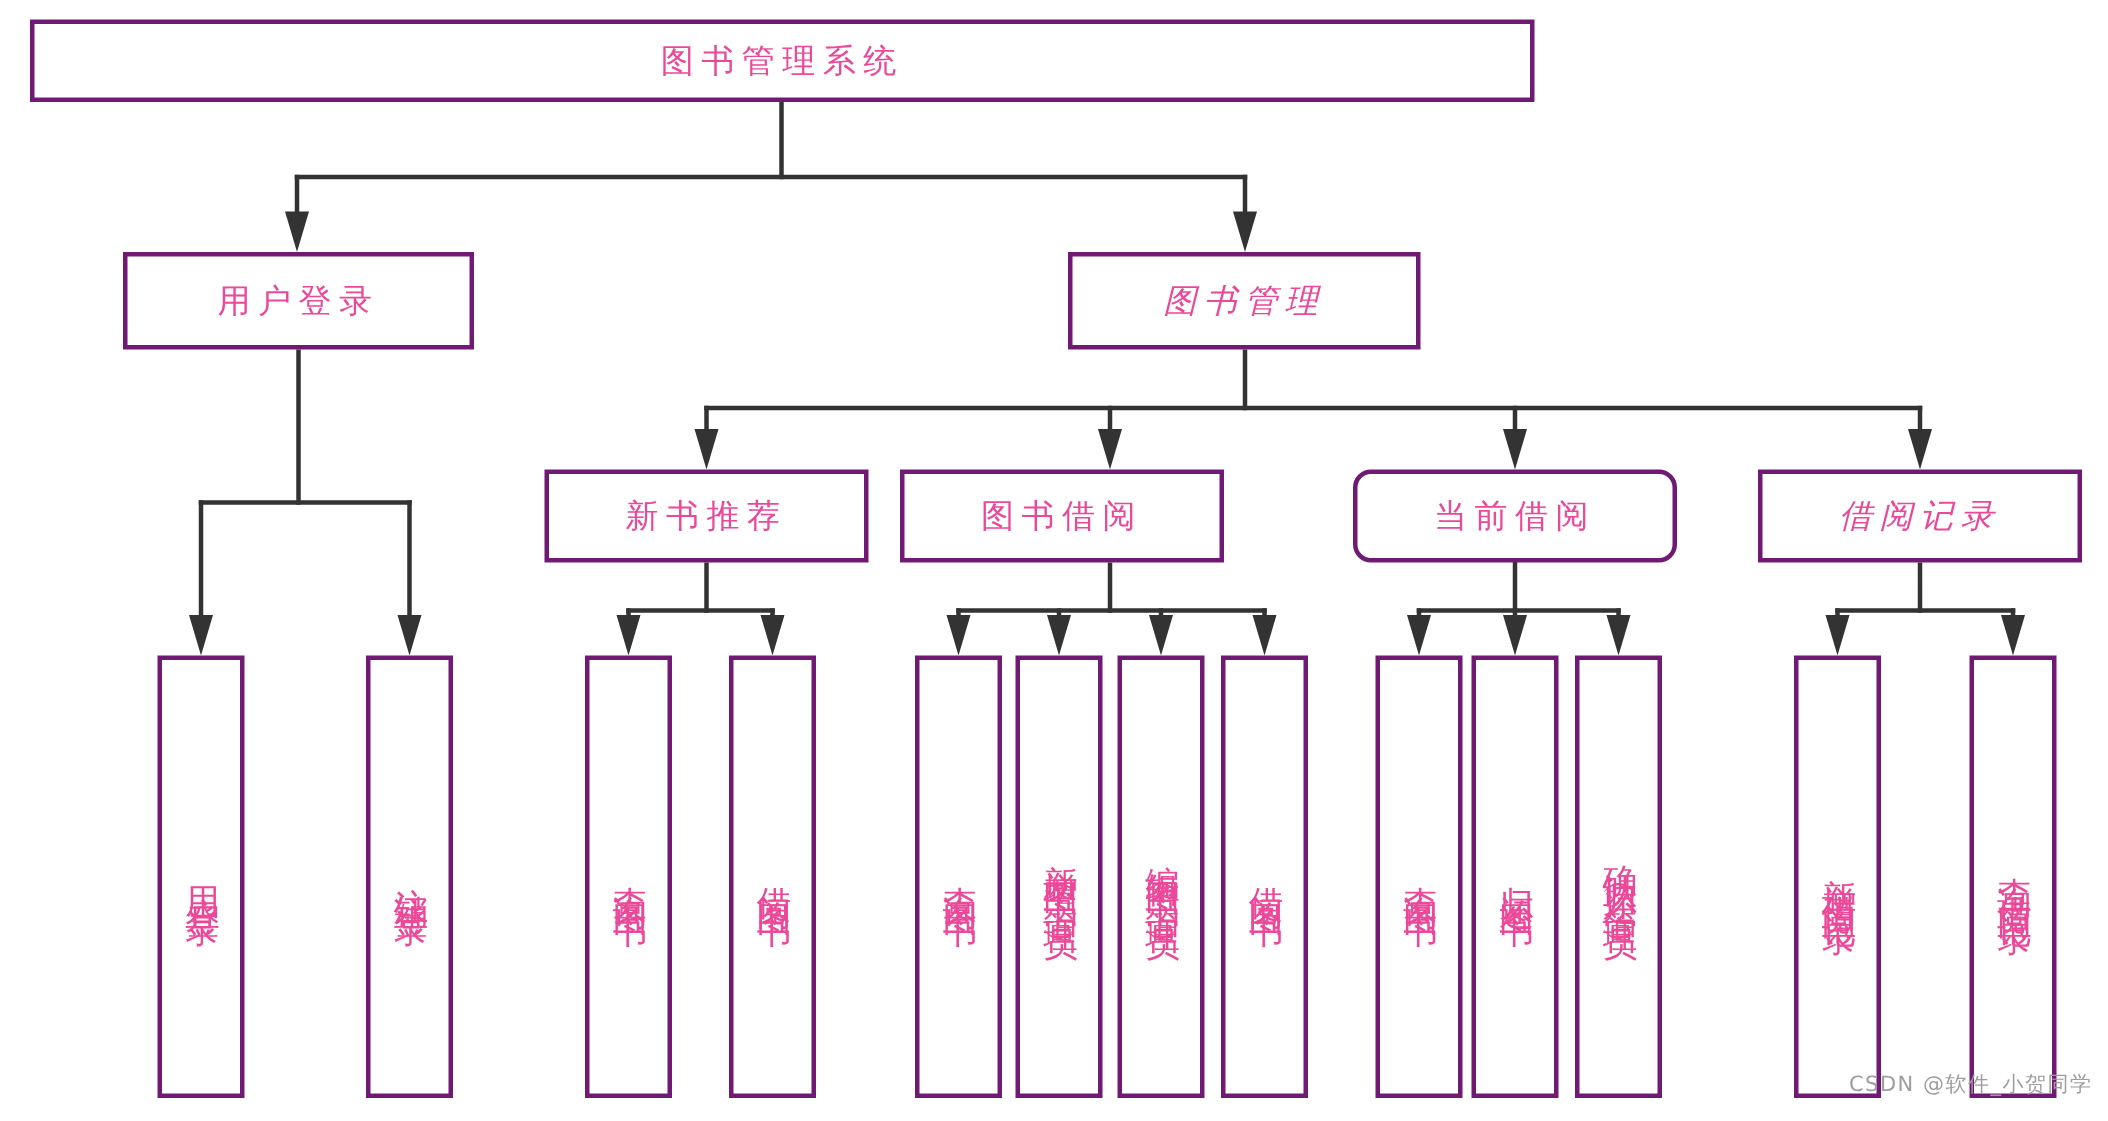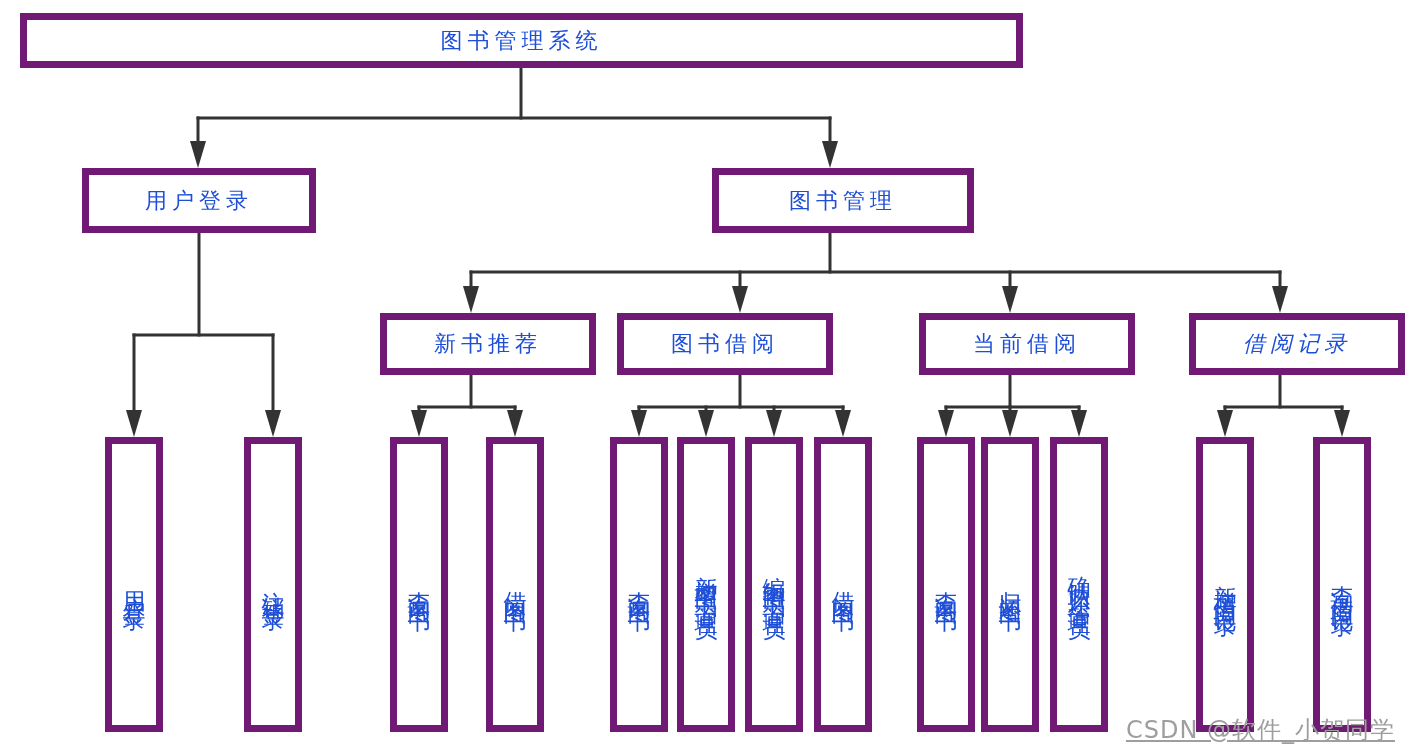--- a/index.html
+++ b/index.html
@@ -12,63 +12,62 @@
     overflow: hidden;
   }
   .connectors {
     position: absolute;
     left: 0; top: 0;
     width: 1405px; height: 747px;
   }
   .box {
     position: absolute;
     box-sizing: border-box;
-    border: 7px solid #701a75;
+    border: 3px solid #701a75;
     background: #ffffff;
     display: flex;
     align-items: center;
     justify-content: center;
-    color: #1d4ed8;
+    color: #ec4899;
   }
   .h { font-size: 22px; letter-spacing: 5px; white-space: nowrap; }
   .v {
     writing-mode: vertical-rl;
     text-orientation: mixed;
     font-size: 23px;
     letter-spacing: 6px;
     line-height: 1;
   }
   
   .n-root   { left: 20px;  top: 13px;  width: 1003px; height: 55px; }
   
   .n-user   { left: 82px;  top: 168px; width: 234px; height: 65px; }
-  .n-manage { left: 712px; top: 168px; width: 262px; height: 65px; }
+  .n-manage { left: 712px; top: 168px; width: 235px; height: 65px; font-style: italic; }
   
-  .lvl3 { top: 313px; width: 216px; height: 62px; margin-left: 17px; }
+  .lvl3 { top: 313px; width: 216px; height: 62px; }
   .n-newbook { left: 363px; }
   .n-borrow  { left: 600px; }
-  .n-current { left: 902px; }
+  .n-current { left: 902px; border-radius: 12px; }
   .n-record  { left: 1172px; font-style: italic; }
   
   .leaf { top: 437px; width: 58px; height: 295px; }
   .lf-a1 { left: 105px; }  .lf-a2 { left: 244px; }
   .lf-b1 { left: 390px; }  .lf-b2 { left: 486px; }
   .lf-c1 { left: 610px; }  .lf-c2 { left: 677px; }  .lf-c3 { left: 745px; }  .lf-c4 { left: 814px; }
   .lf-d1 { left: 917px; }  .lf-d2 { left: 981px; }  .lf-d3 { left: 1050px; }
   .lf-e1 { left: 1196px; } .lf-e2 { left: 1313px; }
   .watermark {
     position: absolute;
     right: 10px;
     top: 714px;
-    font-size: 24px;
+    font-size: 14px;
     letter-spacing: 1px;
     color: #9e9e9e;
     white-space: nowrap;
     z-index: 5;
-    text-decoration: underline;
   }
 </style>
 </head>
 <body>
 
 <div class="stage">
 
   <svg class="connectors" viewBox="0 0 1405 747" xmlns="http://www.w3.org/2000/svg">
     <g stroke="#333333" stroke-width="3" fill="none" stroke-linecap="square">
 

